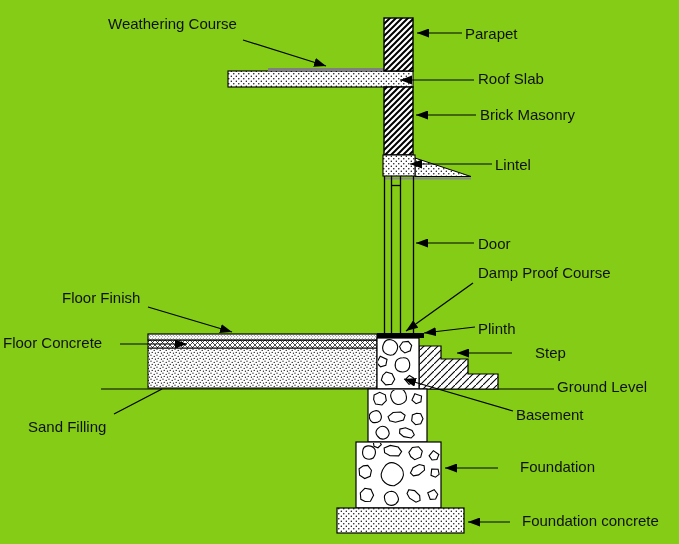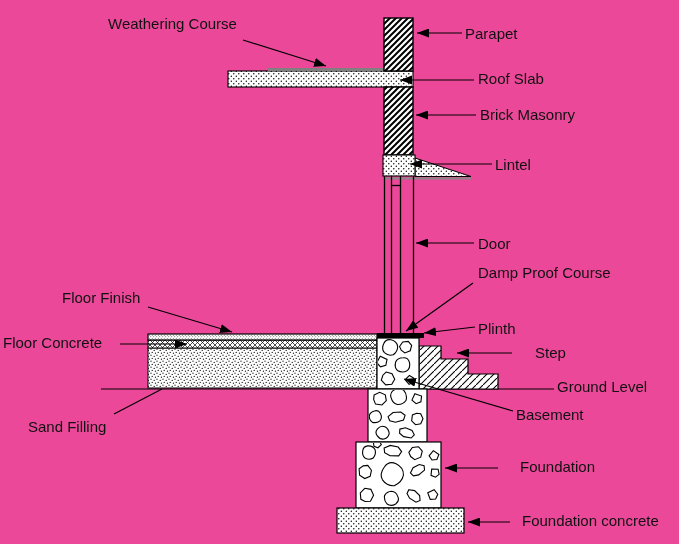--- a/index.html
+++ b/index.html
@@ -1,16 +1,16 @@
 <!DOCTYPE html>
 <html><head>
 <meta charset="utf-8">
 <style>
   html,body{margin:0;padding:0;background:#ffffff;}
-  .stage{position:relative;width:679px;height:544px;background:#ec4899;overflow:hidden;}
+  .stage{position:relative;width:679px;height:544px;background:#84cc16;overflow:hidden;}
   svg text{font-family:"Liberation Sans","DejaVu Sans",sans-serif;font-size:15px;fill:#111111;}
   .outline{fill:#ffffff;stroke:#000;stroke-width:1.2;}
   .leader{stroke:#000;stroke-width:1.2;fill:none;}
   .stone{fill:#ffffff;stroke:#000;stroke-width:1.1;}
 </style>
 </head>
 <body>
 
 <div class="stage">
 <svg width="679" height="544" viewBox="0 0 679 544">

